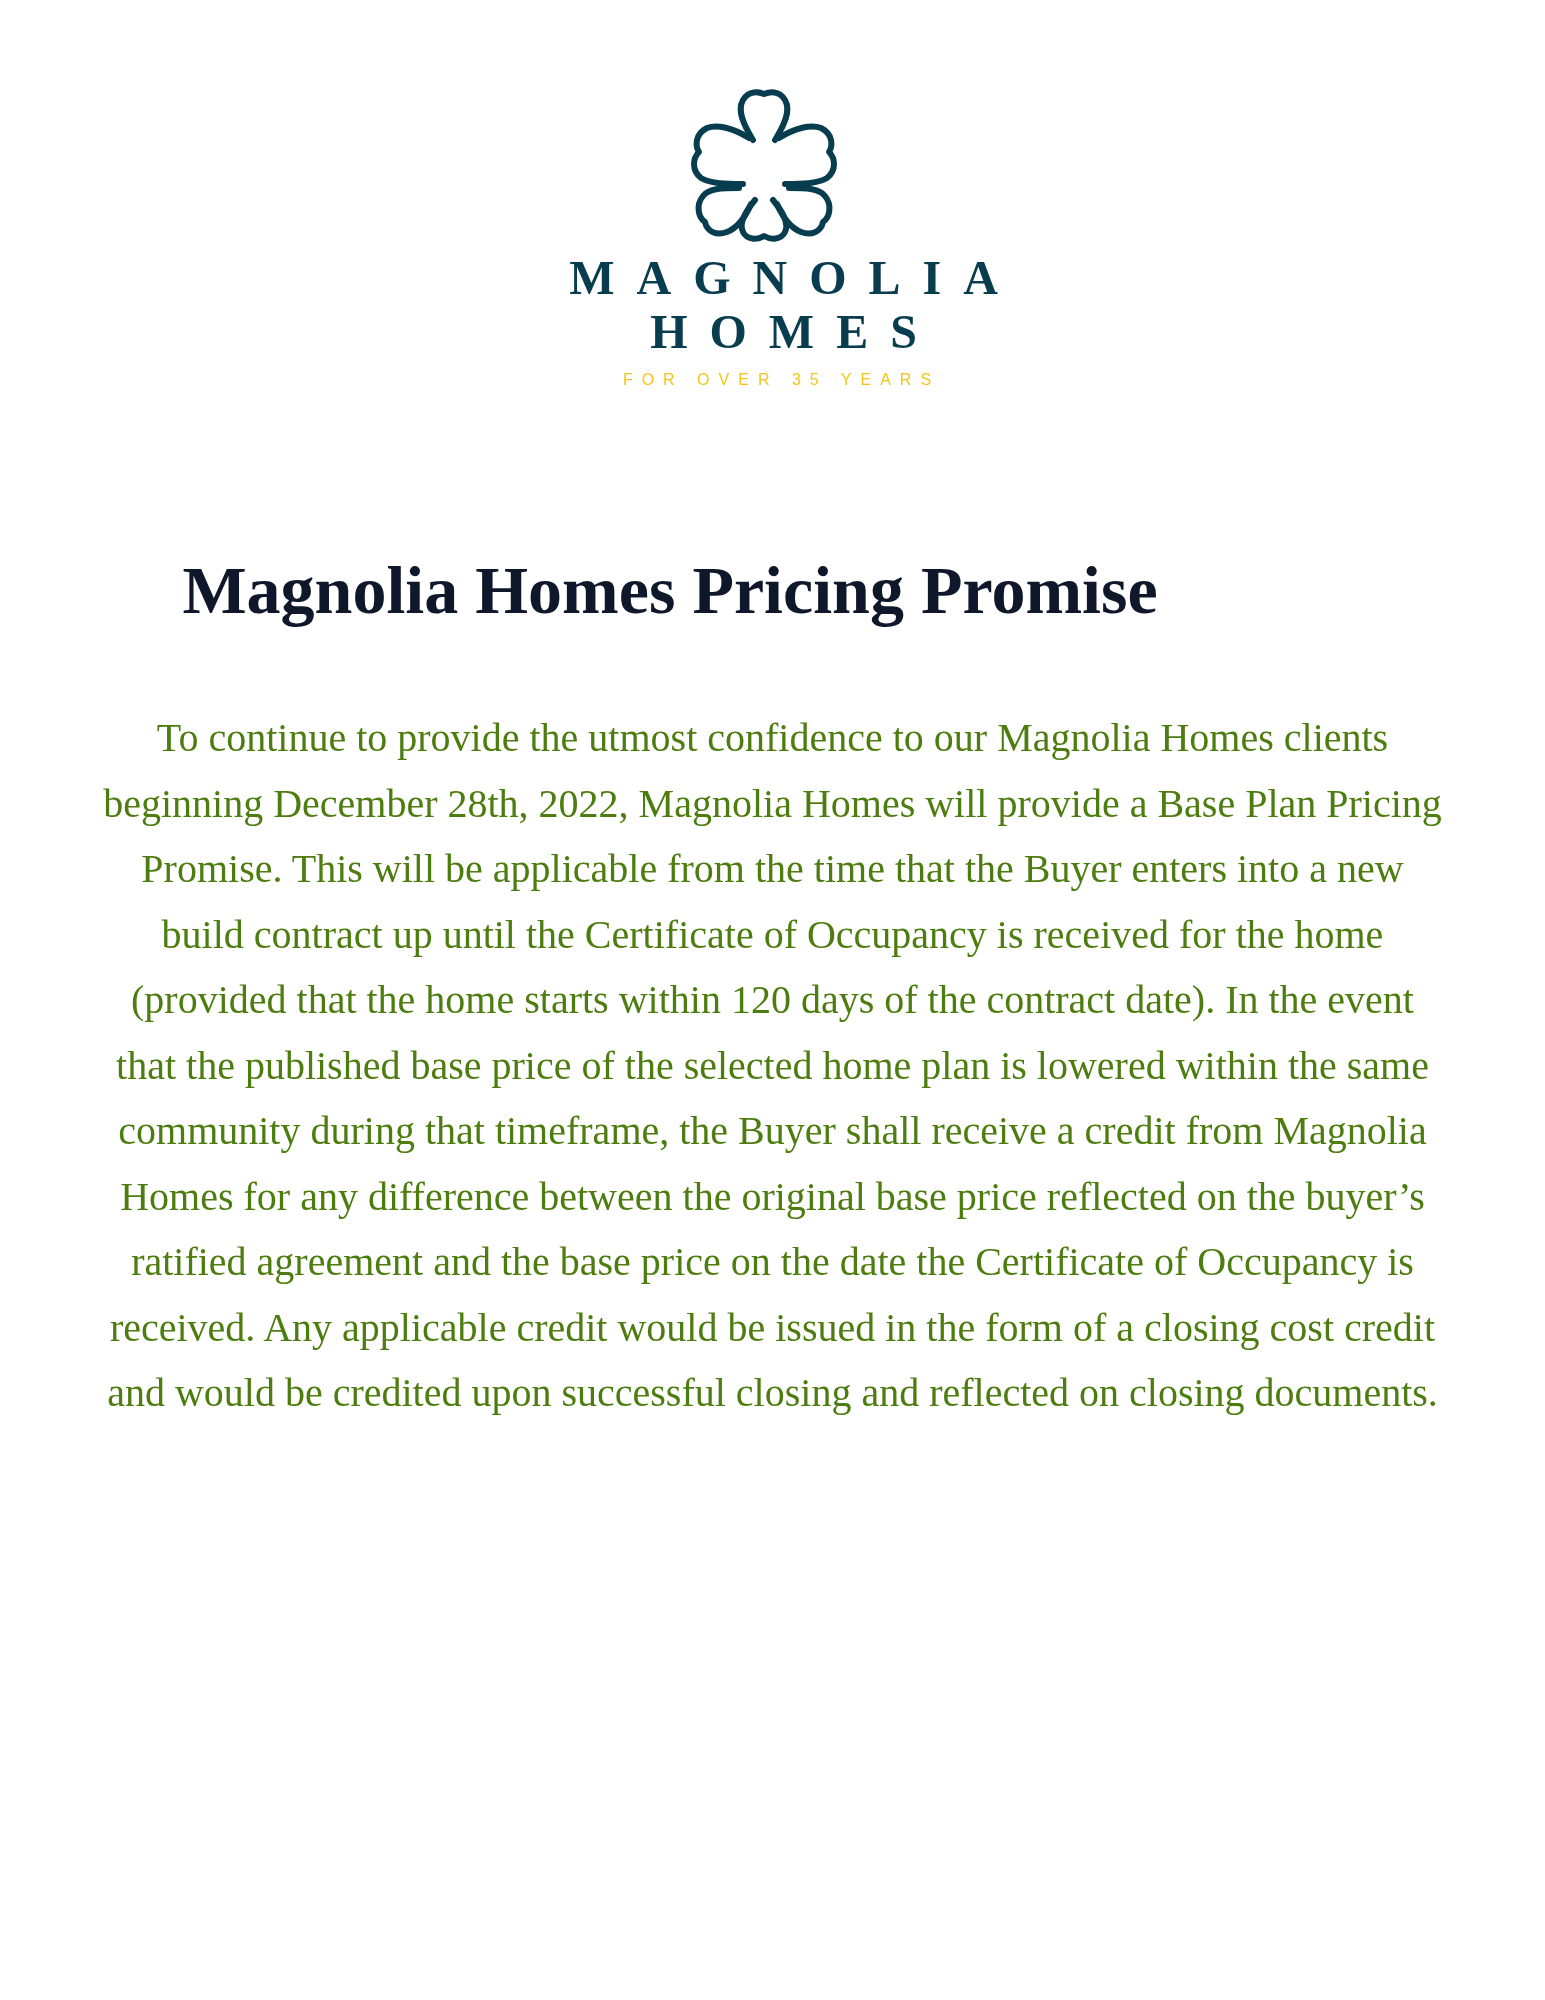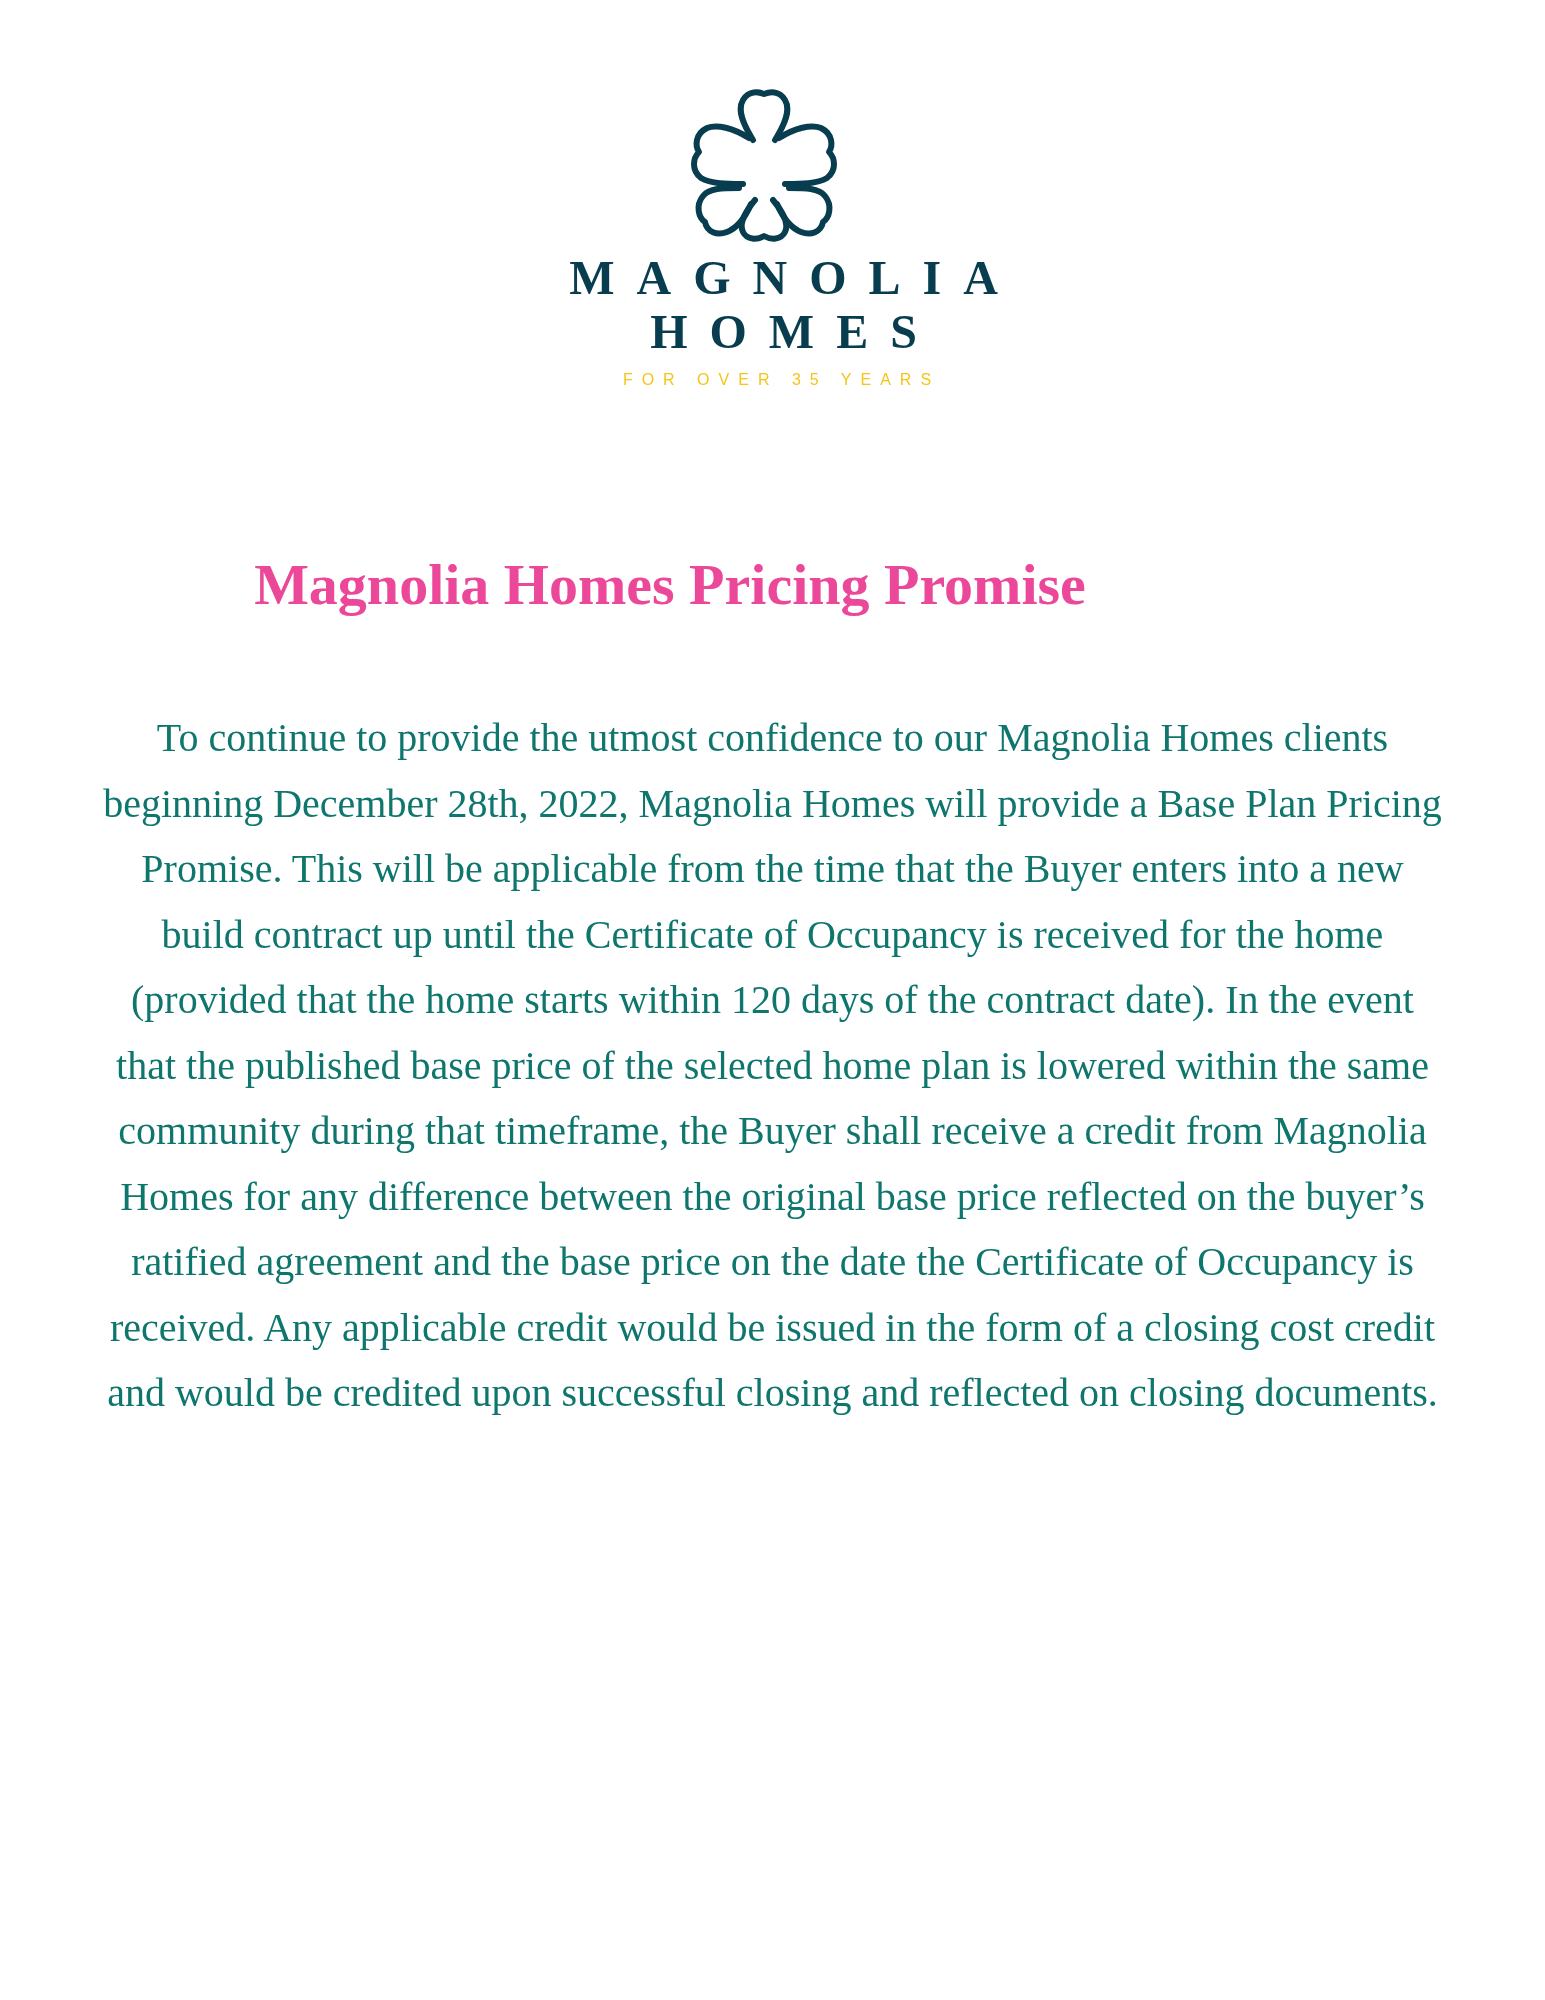--- a/index.html
+++ b/index.html
@@ -25,28 +25,28 @@
     .wm2 { top: 308px; padding-left: 22px; }
     .tagline {
       position: absolute; left: 0; width: 1545px; top: 371px; text-align: center;
       font-family: "Liberation Sans", "DejaVu Sans", sans-serif;
       color: #f5c518; font-size: 16px; letter-spacing: 9px; padding-left: 9px;
       font-weight: normal;
     }
     .title {
       position: absolute; left: 0; top: 553px; width: 1340px;
       text-align: center; margin: 0;
-      font-size: 58px; font-weight: bold; line-height: 1.1;
-      color: #ec4899;
+      font-size: 68px; font-weight: bold; line-height: 1.1;
+      color: #0f172a;
     }
     .body-text {
       position: absolute; left: 100px; top: 705px; width: 1345px;
       text-align: center; margin: 0;
       font-size: 40px; line-height: 65.5px;
-      color: #0f766e;
+      color: #4d7c0f;
     }
   </style>
 </head>
 <body>
 
 <header class="logo">
   <svg class="logo-mark" viewBox="0 0 166 160" fill="none" stroke="#083d4f" stroke-width="6" stroke-linecap="round" stroke-linejoin="round">
 
     <path d="M72 56 C62 40 56 26 62 16 C68 6 78 8 83 10 C88 8 98 6 104 16 C110 26 104 40 94 56"></path>
 

